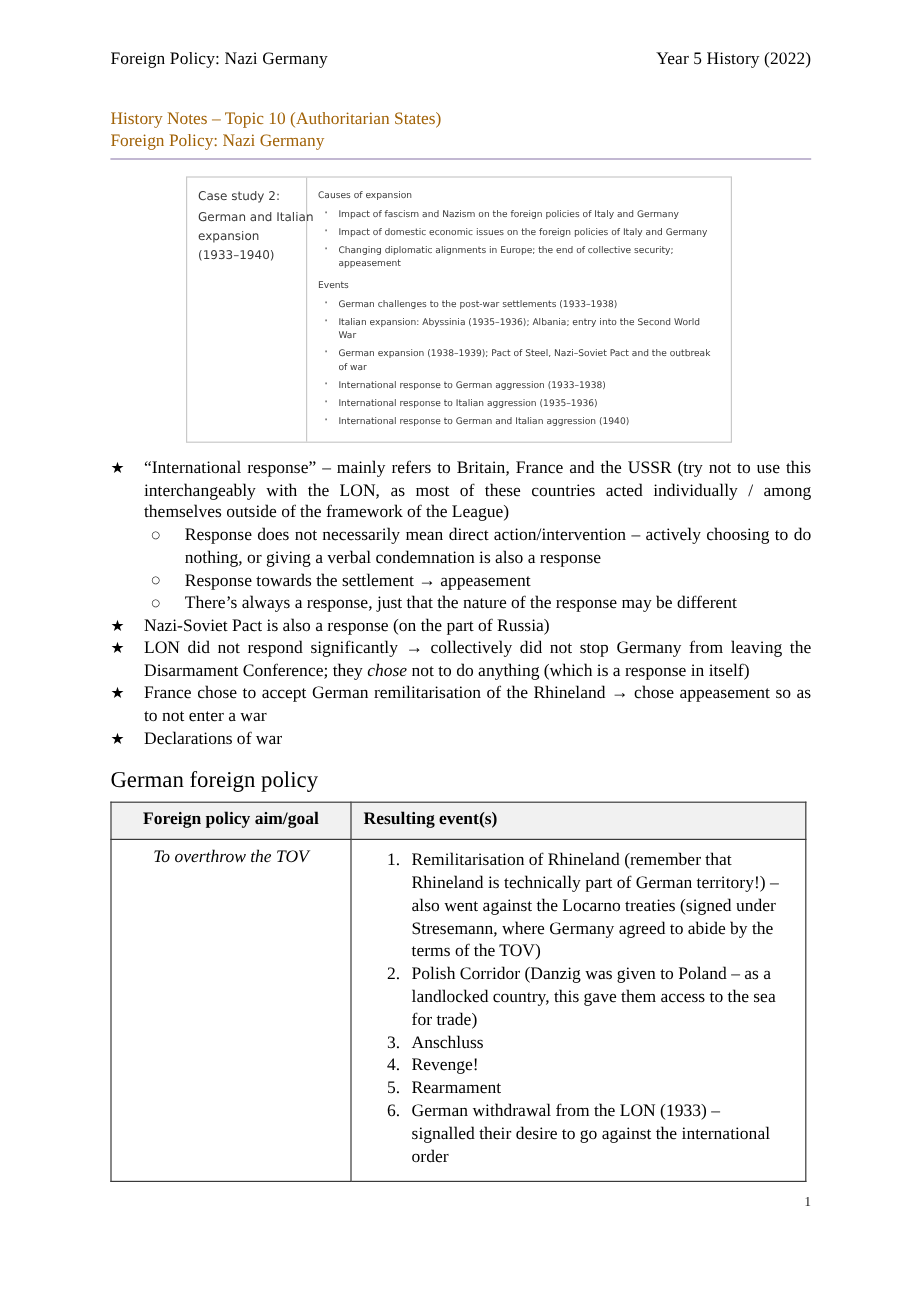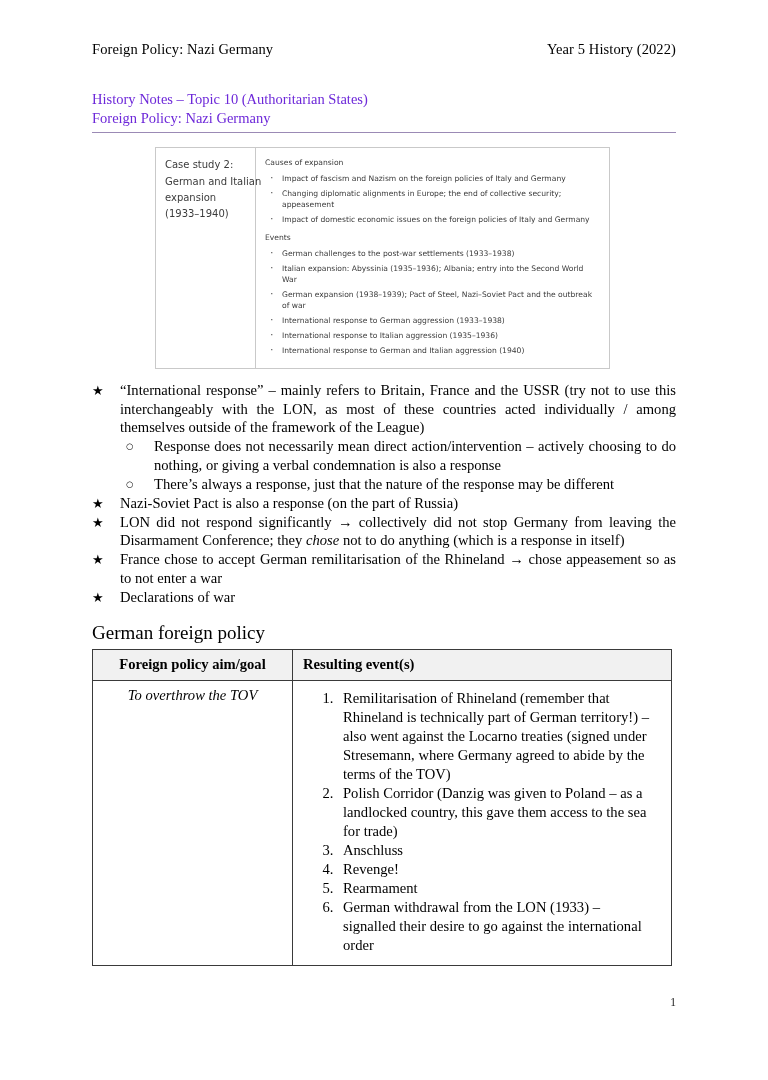--- a/index.html
+++ b/index.html
@@ -39,21 +39,21 @@
     font-size: 14.5px;
     line-height: 1.25;
     letter-spacing: 0.1px;
   }
   .doc-header .hdr-left { white-space: nowrap; }
   .doc-header .hdr-right { white-space: nowrap; }
 
   
   .title-block {
     margin-top: 32px;
-    color: #6d28d9;
+    color: #a16207;
     font-size: 14.5px;
     line-height: 1.32;
   }
   .title-block .tline { white-space: nowrap; }
   .title-rule {
     margin-top: 4px;
     border-bottom: 1.4px solid #9b8ab5;
     width: 584px;
   }
 
@@ -238,22 +238,22 @@
         <div>Case study 2:</div>
         <div>German and Italian</div>
         <div>expansion</div>
         <div>(1933–1940)</div>
       </div>
       <div class="syl-right">
 
         <div class="syl-sect">Causes of expansion</div>
         <ul class="syl-list">
           <li>Impact of fascism and Nazism on the foreign policies of Italy and Germany</li>
+          <li>Impact of domestic economic issues on the foreign policies of Italy and Germany</li>
           <li>Changing diplomatic alignments in Europe; the end of collective security; appeasement</li>
-          <li>Impact of domestic economic issues on the foreign policies of Italy and Germany</li>
         </ul>
 
         <div class="syl-sect spaced">Events</div>
         <ul class="syl-list">
           <li>German challenges to the post-war settlements (1933–1938)</li>
           <li>Italian expansion: Abyssinia (1935–1936); Albania; entry into the Second World War</li>
           <li>German expansion (1938–1939); Pact of Steel, Nazi–Soviet Pact and the outbreak of war</li>
         </ul>
 
         <ul class="syl-list">
@@ -264,20 +264,21 @@
 
       </div>
     </div>
 
     <div class="notes">
       <ul class="star-list">
         <li>“International response” – mainly refers to Britain, France and the USSR (try not to use this interchangeably with the LON, as most of these countries acted individually / among themselves outside of the framework of the League)</li>
       </ul>
       <ul class="sub-list">
         <li>Response does not necessarily mean direct action/intervention – actively choosing to do nothing, or giving a verbal condemnation is also a response</li>
+        <li class="nojust">Response towards the settlement → appeasement</li>
         <li class="nojust">There’s always a response, just that the nature of the response may be different</li>
       </ul>
       <ul class="star-list">
         <li class="nojust">Nazi-Soviet Pact is also a response (on the part of Russia)</li>
         <li><span>LON did not respond significantly → collectively did not stop Germany from leaving the Disarmament Conference; they </span><span class="ital">chose</span><span> not to do anything (which is a response in itself)</span></li>
         <li>France chose to accept German remilitarisation of the Rhineland → chose appeasement so as to not enter a war</li>
         <li class="nojust">Declarations of war</li>
       </ul>
     </div>
 

